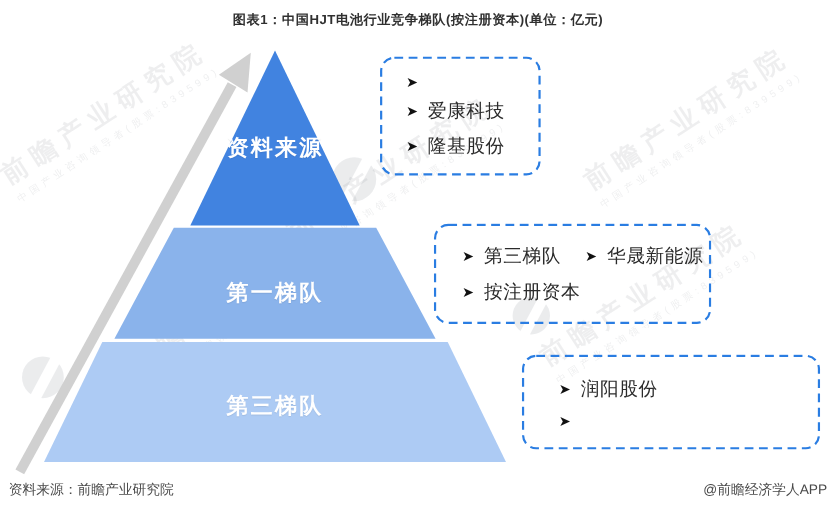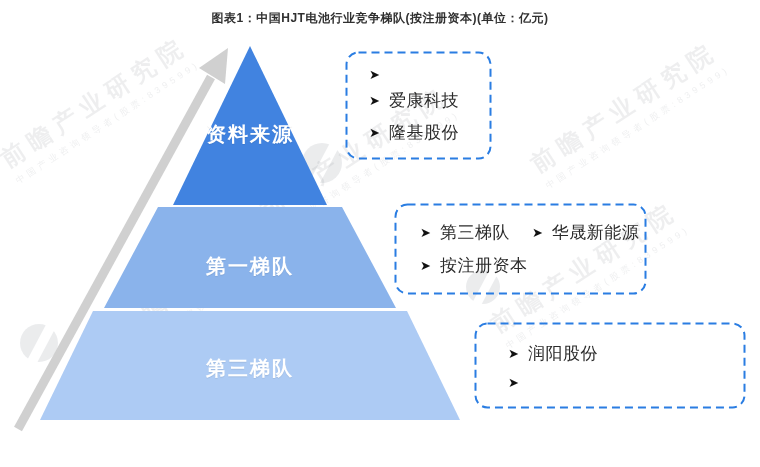--- a/index.html
+++ b/index.html
@@ -172,15 +172,17 @@
         <span class="bullet">➤</span>
         <span class="co-name">润阳股份</span>
       </div>
       <div class="item">
         <span class="bullet">➤</span>
       </div>
     </div>
   </div>
 
   <div class="footer">
+    <span>资料来源：前瞻产业研究院</span>
+    <span>@前瞻经济学人APP</span>
   </div>
 
 </div>
 
 </body></html>

